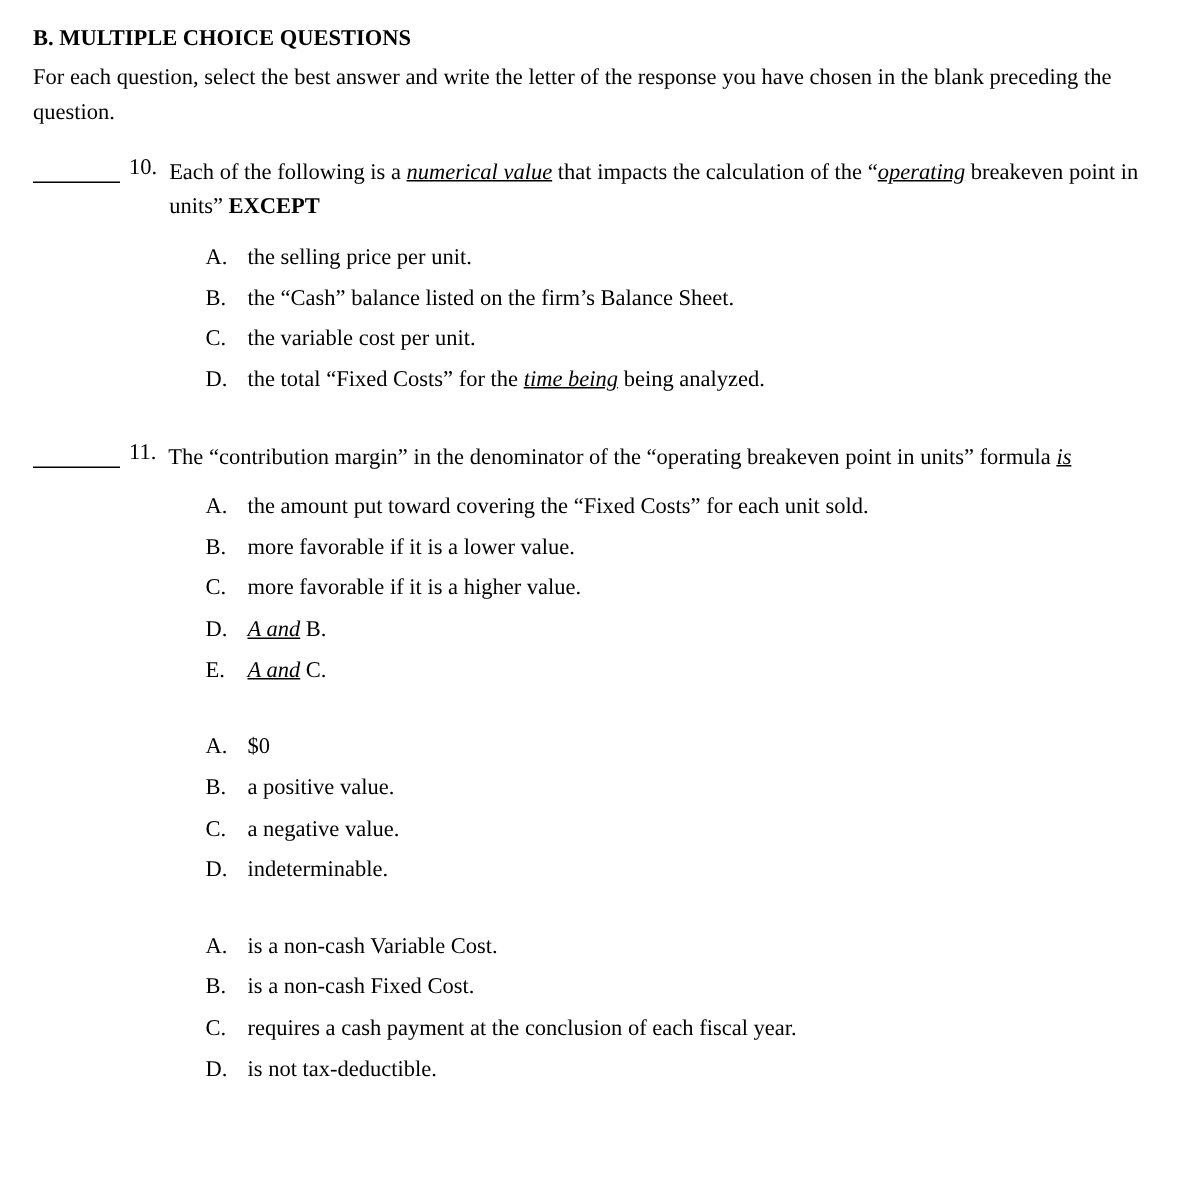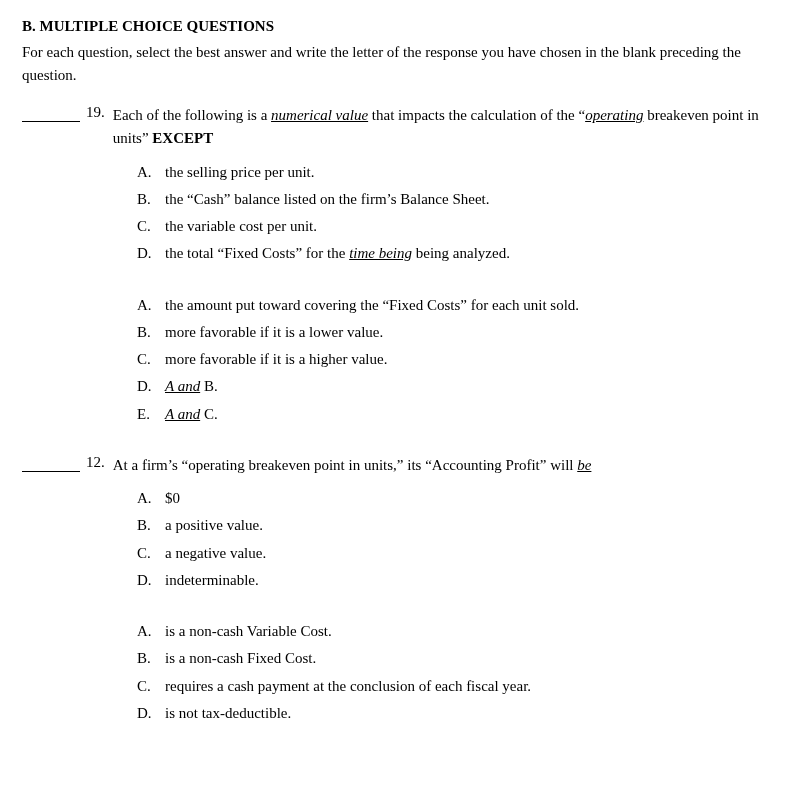--- a/index.html
+++ b/index.html
@@ -77,21 +77,21 @@
   </style>
 </head>
 <body>
 
 <div class="section-header">B.  MULTIPLE CHOICE QUESTIONS</div>
 <div class="instructions">For each question, select the best answer and write the letter of the response you have chosen in the blank preceding the question.</div>
 
 <div class="question-block">
   <div class="question-row">
     <span class="blank"></span>
-    <span class="q-number">19.</span>
+    <span class="q-number">10.</span>
     <span class="q-text">
       Each of the following is a <span class="underline">numerical value</span> that impacts the calculation of the “<span class="underline">operating</span> breakeven point in units” <span class="bold">EXCEPT</span>
     </span>
   </div>
   <div class="answers">
     <div class="answer-item">
       <span class="answer-letter">A.</span>
       <span class="answer-text">the selling price per unit.</span>
     </div>
     <div class="answer-item">
@@ -103,20 +103,27 @@
       <span class="answer-text">the variable cost per unit.</span>
     </div>
     <div class="answer-item">
       <span class="answer-letter">D.</span>
       <span class="answer-text">the total “Fixed Costs” for the <span class="underline">time being</span> being analyzed.</span>
     </div>
   </div>
 </div>
 
 <div class="question-block">
+  <div class="question-row">
+    <span class="blank"></span>
+    <span class="q-number">11.</span>
+    <span class="q-text">
+      The “contribution margin” in the denominator of the “operating breakeven point in units” formula <span class="underline">is</span>
+    </span>
+  </div>
   <div class="answers">
     <div class="answer-item">
       <span class="answer-letter">A.</span>
       <span class="answer-text">the amount put toward covering the “Fixed Costs” for each unit sold.</span>
     </div>
     <div class="answer-item">
       <span class="answer-letter">B.</span>
       <span class="answer-text">more favorable if it is a lower value.</span>
     </div>
     <div class="answer-item">
@@ -128,27 +135,20 @@
       <span class="answer-text"><span class="underline">A and</span> B.</span>
     </div>
     <div class="answer-item">
       <span class="answer-letter">E.</span>
       <span class="answer-text"><span class="underline">A and</span> C.</span>
     </div>
   </div>
 </div>
 
 <div class="question-block">
-  <div class="question-row">
-    <span class="blank"></span>
-    <span class="q-number">12.</span>
-    <span class="q-text">
-      At a firm’s “operating breakeven point in units,” its “Accounting Profit” will <span class="underline">be</span>
-    </span>
-  </div>
   <div class="answers">
     <div class="answer-item">
       <span class="answer-letter">A.</span>
       <span class="answer-text">$0</span>
     </div>
     <div class="answer-item">
       <span class="answer-letter">B.</span>
       <span class="answer-text">a positive value.</span>
     </div>
     <div class="answer-item">

